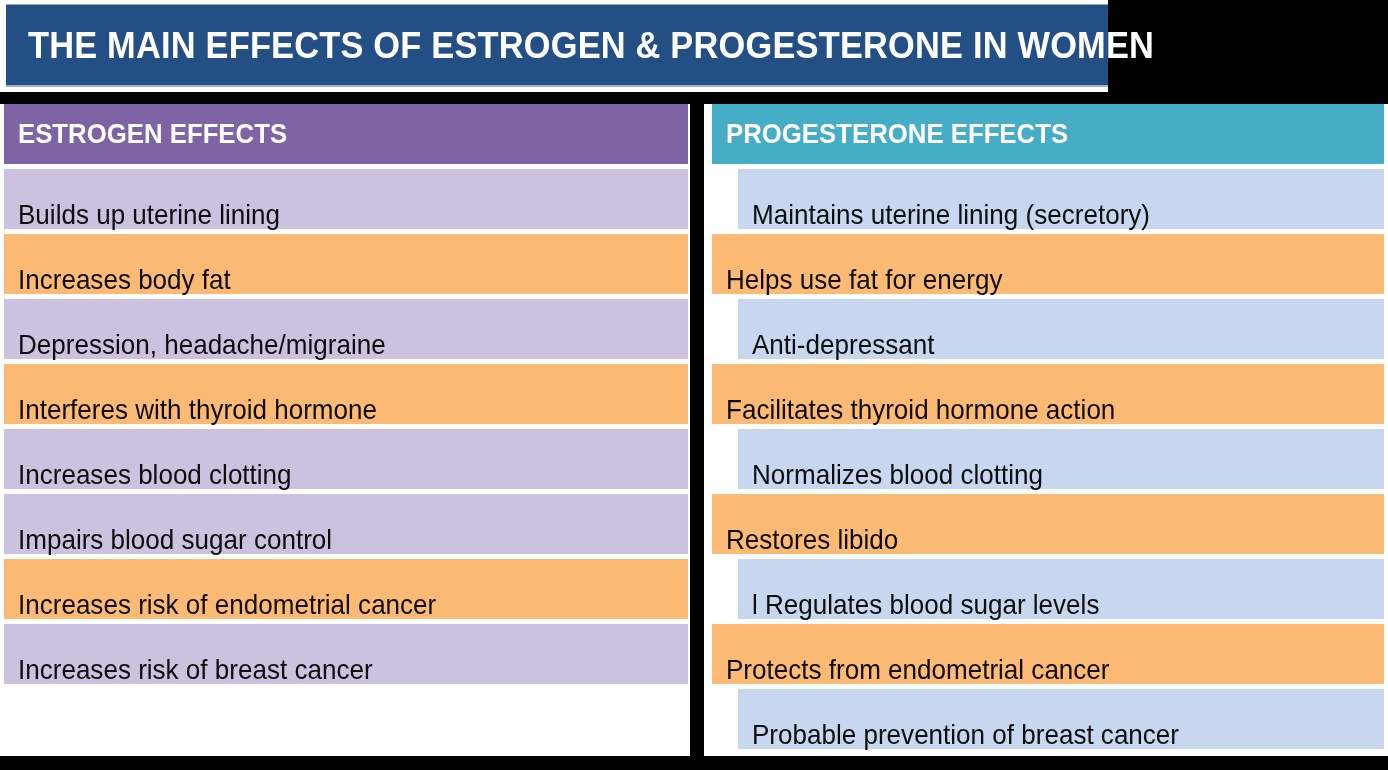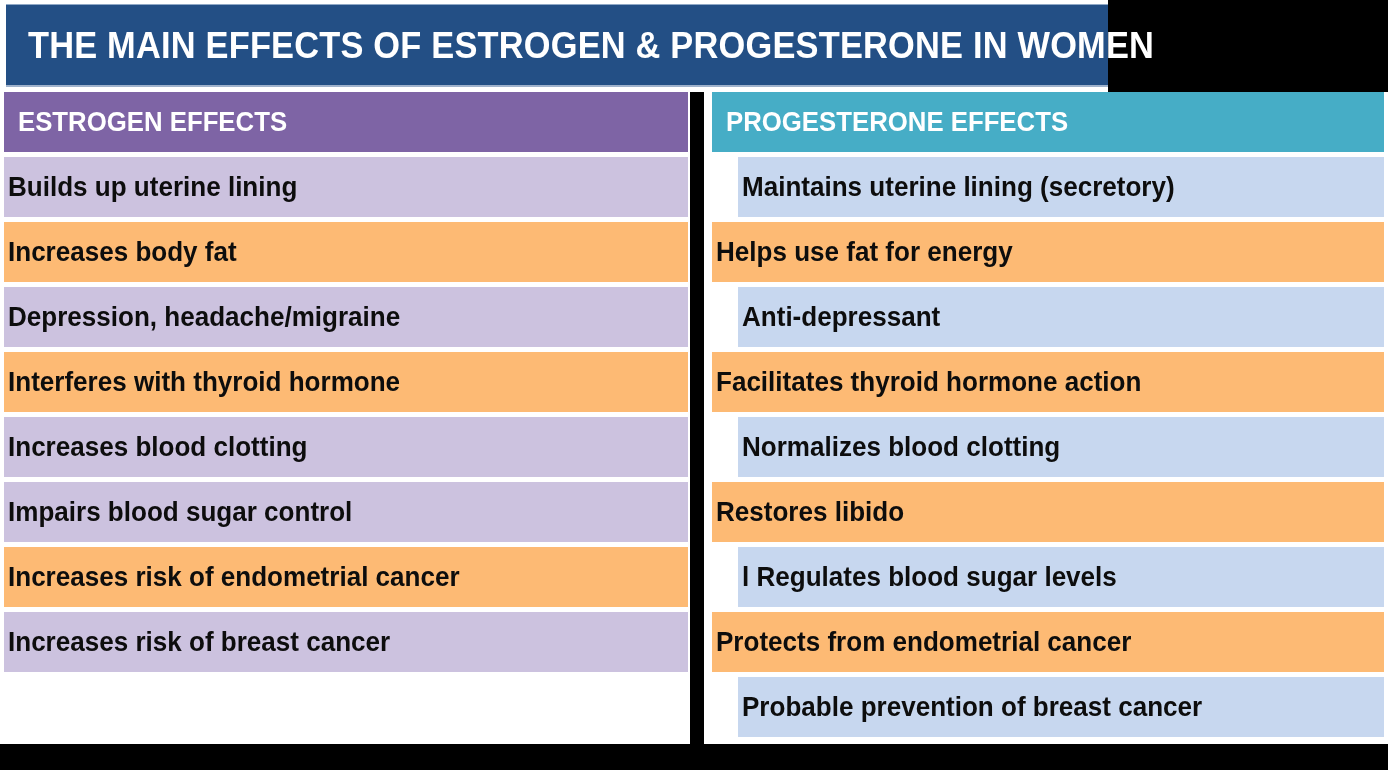--- a/index.html
+++ b/index.html
@@ -47,21 +47,21 @@
   .band {
     position:absolute;
     left:0; top:92px;
     width:1388px; height:12px;
     background:#000000;
   }
 
   
   .columns {
     position:absolute;
-    left:0; top:92px;
+    left:0; top:104px;
     width:1388px; height:652px;
     display:flex;
   }
   .col {
     background:#ffffff;
     display:flex;
     flex-direction:column;
   }
   .col-left  { width:690px; padding:0 2px 0 4px; }
   .gutter    { width:14px; background:#000000; flex:0 0 14px; }
@@ -84,24 +84,23 @@
     transform-origin:left center;
     white-space:nowrap;
   }
   .hdr-estrogen     { background:#7E64A5; }
   .hdr-progesterone { background:#46ADC6; }
 
   .row {
     height:60px;
     flex:0 0 60px;
     display:flex;
-    align-items:center;
-    padding-left:4px;
+    align-items:flex-end;
+    padding-left:14px;
     margin-bottom:5px;
-    font-weight:bold;
   }
   .row span {
     color:#0d0d0d;
     font-size:28px;
     line-height:1;
     transform:scaleX(0.93);
     transform-origin:left center;
     white-space:nowrap;
   }
   .row:last-child { margin-bottom:0; }

